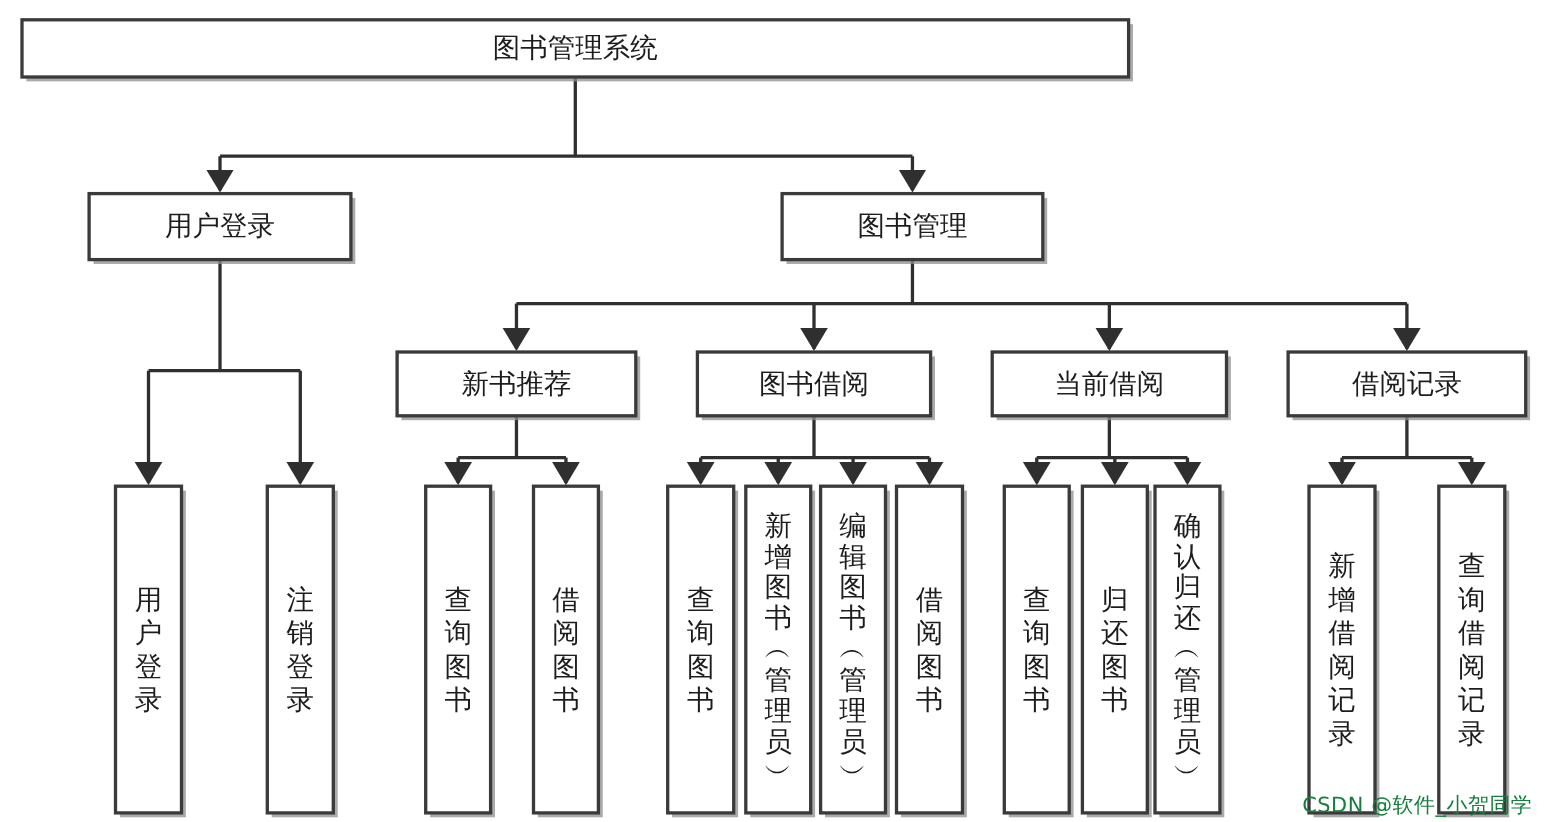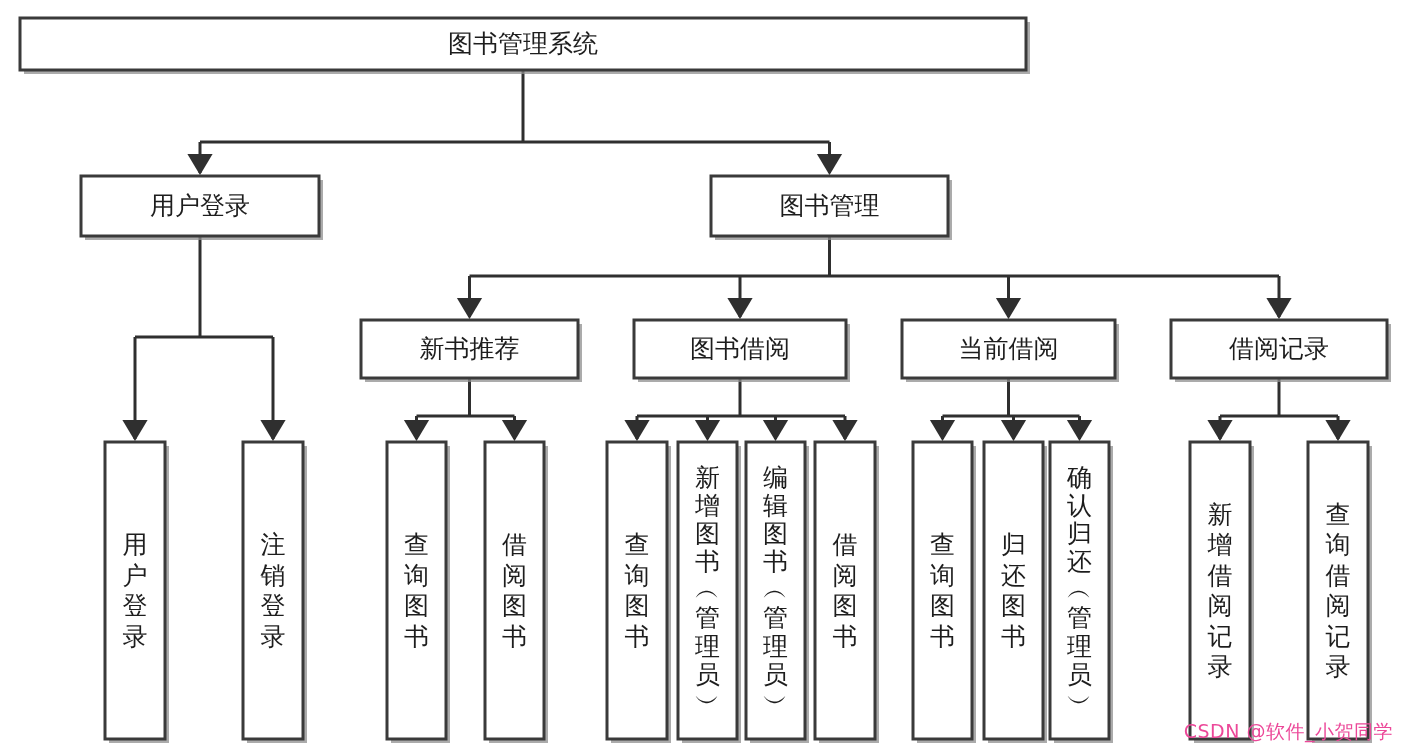--- a/index.html
+++ b/index.html
@@ -56,21 +56,21 @@
     fill: #1d1d1d;
     font-size: 25px;
     text-anchor: middle;
   }
   .watermark {
     position: absolute;
     right: 12px;
     bottom: 6px;
     font-family: "DejaVu Sans", "Liberation Sans", sans-serif;
     font-size: 19px;
-    color: #ec4899;
+    color: #15803d;
     letter-spacing: 0.5px;
     white-space: nowrap;
     pointer-events: none;
   }
 </style>
 </head>
 <body>
 
 <div id="diagram-root">
   <svg class="flow" viewBox="0 0 1405 747" xmlns="http://www.w3.org/2000/svg">

